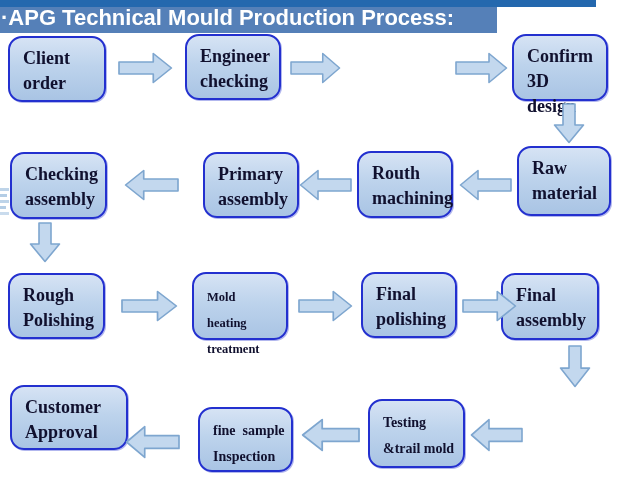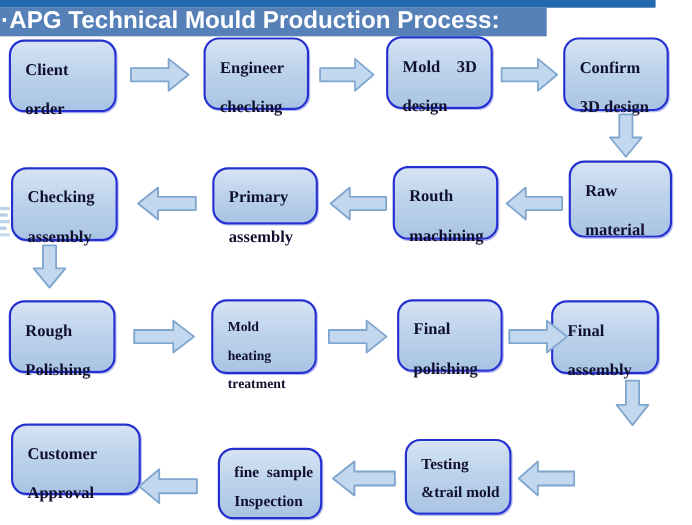--- a/index.html
+++ b/index.html
@@ -27,21 +27,21 @@
     border:2.5px solid var(--node-border,#2330cf);
     border-radius:14px;
     background:linear-gradient(180deg,var(--node-fill-top,#d6e3f4) 0%,#bdd3ec 45%,var(--node-fill-bottom,#a9c4e4) 100%);
     box-shadow:1px 1px 0 rgba(35,48,207,0.35);
   }
   .lbl{
     display:block;
     padding:8px 6px 0 13px;
     font-family:"Liberation Serif","DejaVu Serif",serif;
     font-weight:bold;
-    font-size:15px;line-height:36px;
+    font-size:18px;line-height:25px;
     color:var(--label-color,#10102e);
     white-space:pre-wrap;
   }
   .node.sm .lbl{font-size:12.5px;line-height:26px;padding-top:10px;}
   .node.md .lbl{font-size:14px;line-height:26px;padding-top:9px;}
   .arrow{position:absolute;overflow:visible;}
   .arrow polygon{
     fill:var(--arrow-fill,#c3d8ee);
     stroke:var(--arrow-border,#7ea6cf);
     stroke-width:1.6;
@@ -59,38 +59,34 @@
   <div class="title-text">·APG Technical Mould Production Process:</div>
 
   <div class="node" style="left:8px;top:36px;width:98px;height:66px">
       <span class="lbl">Client
 order</span>
     </div>
   <div class="node" style="left:185px;top:34px;width:96px;height:66px">
       <span class="lbl">Engineer
 checking</span>
     </div>
-  <div class="node" style="left:351px;top:33px;width:97px;height:66px">
-      <span class="lbl">Mold    3D
-design</span>
-    </div>
   <div class="node" style="left:512px;top:34px;width:96px;height:67px">
       <span class="lbl">Confirm
 3D design</span>
     </div>
 
   <div class="node" style="left:517px;top:146px;width:94px;height:70px">
       <span class="lbl">Raw
 material</span>
     </div>
   <div class="node" style="left:357px;top:151px;width:96px;height:67px">
       <span class="lbl">Routh
 machining</span>
     </div>
-  <div class="node" style="left:193px;top:152px;width:96px;height:52px">
+  <div class="node" style="left:203px;top:152px;width:96px;height:66px">
       <span class="lbl">Primary
 assembly</span>
     </div>
   <div class="node" style="left:10px;top:152px;width:97px;height:67px">
       <span class="lbl">Checking
 assembly</span>
     </div>
 
   <div class="node sm" style="left:192px;top:272px;width:96px;height:68px">
       <span class="lbl">Mold  heating

